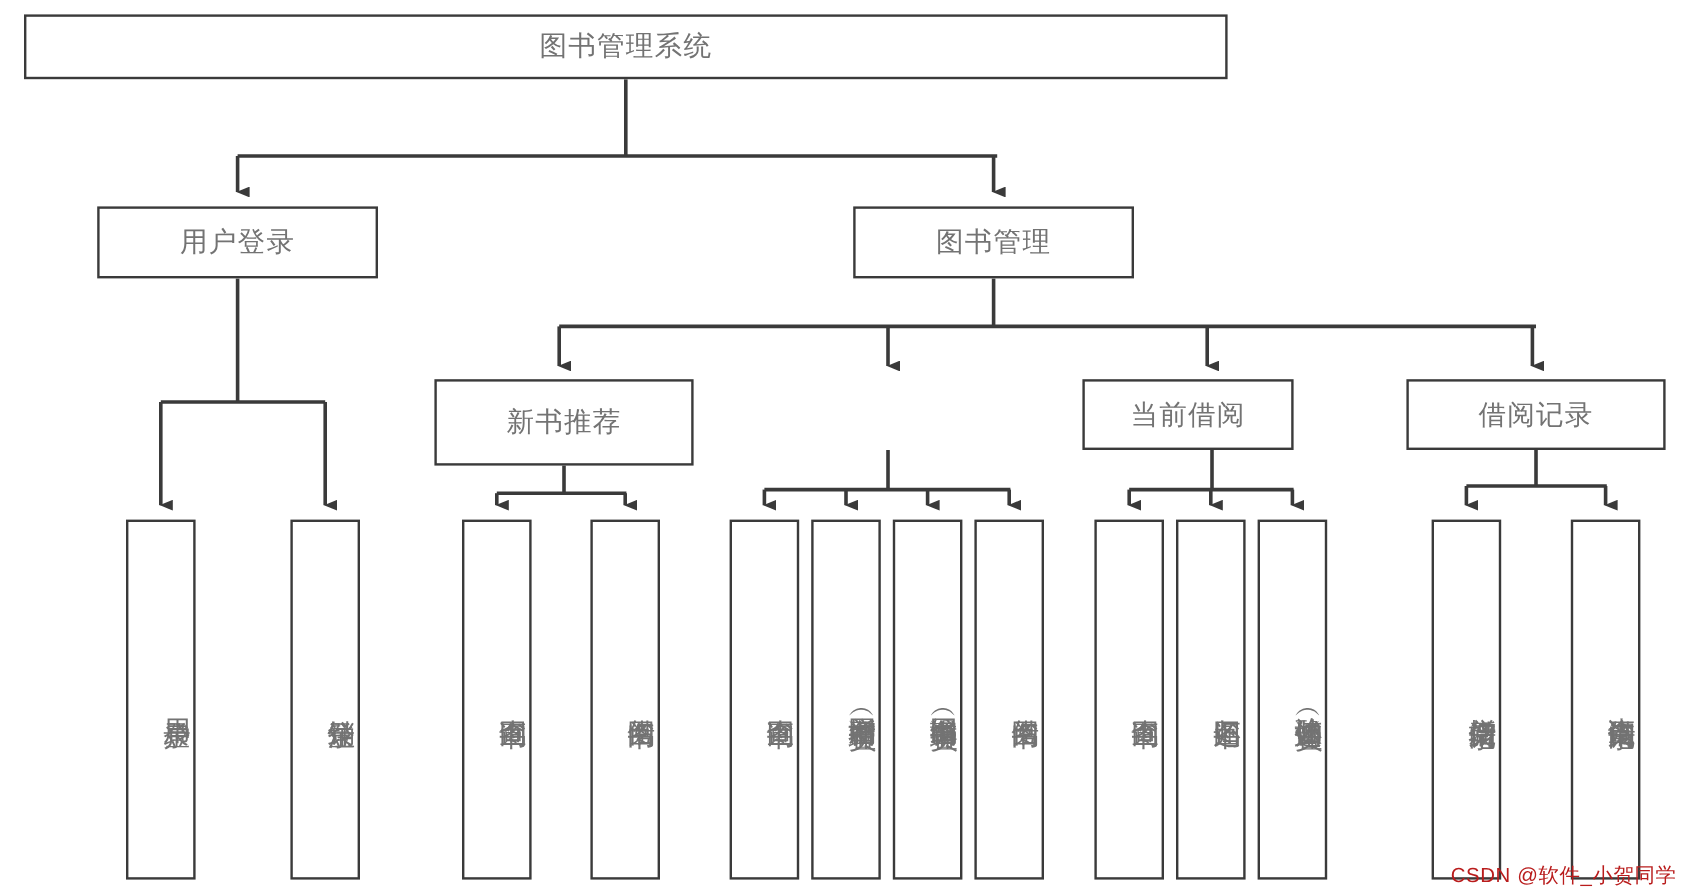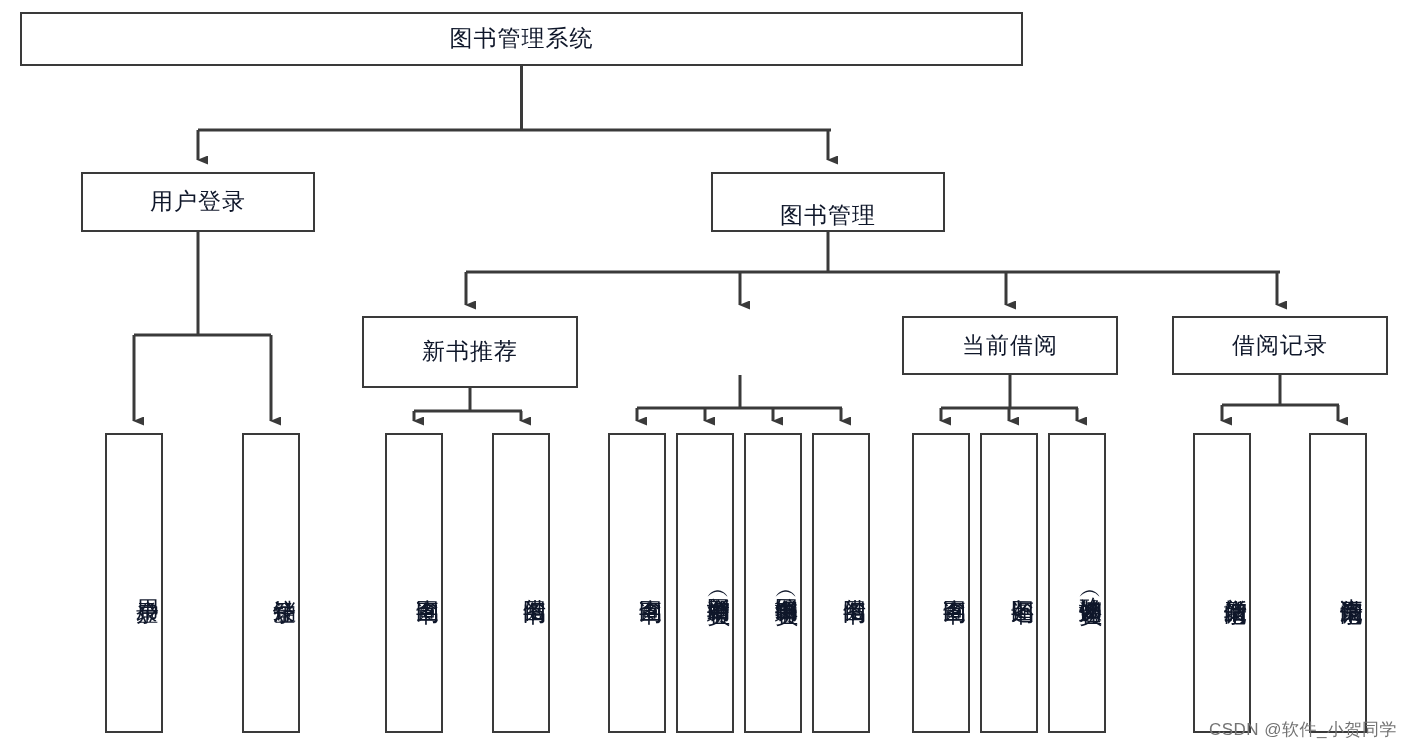--- a/index.html
+++ b/index.html
@@ -28,21 +28,21 @@
     pointer-events: none;
   }
   .node {
     position: absolute;
     box-sizing: border-box;
     background: #ffffff;
     border: 2px solid #3a3a3a;
     display: flex;
     align-items: center;
     justify-content: center;
-    color: #0f172a;
+    color: #737373;
   }
   .node-h {
     font-size: 23px;
     letter-spacing: 1px;
     line-height: 1.2;
     white-space: nowrap;
   }
   .node-v {
     font-size: 23px;
     line-height: 1.18;
@@ -54,21 +54,21 @@
     padding-top: 6px;
     padding-bottom: 6px;
     white-space: nowrap;
     overflow: hidden;
   }
   #watermark {
     position: absolute;
     right: 8px;
     bottom: 6px;
     font-size: 17px;
-    color: #737373;
+    color: #b91c1c;
     white-space: nowrap;
     letter-spacing: 0.5px;
   }
 </style>
 </head>
 <body>
 
 <div id="diagram-root">
 
   <svg id="edge-layer" viewBox="0 0 1405 747" xmlns="http://www.w3.org/2000/svg">
@@ -122,28 +122,28 @@
     </g>
   </svg>
 
   <div class="node node-h" style="left:20px; top:12px; width:1003px; height:54px;">
     <span>图书管理系统</span>
   </div>
 
   <div class="node node-h" style="left:81px; top:172px; width:234px; height:60px;">
     <span>用户登录</span>
   </div>
-  <div class="node node-h" style="left:711px; top:172px; width:234px; height:60px;align-items:flex-end;">
+  <div class="node node-h" style="left:711px; top:172px; width:234px; height:60px;">
     <span>图书管理</span>
   </div>
 
   <div class="node node-h" style="left:362px; top:316px; width:216px; height:72px;">
     <span>新书推荐</span>
   </div>
-  <div class="node node-h" style="left:902px; top:316px; width:216px; height:59px;">
+  <div class="node node-h" style="left:902px; top:316px; width:176px; height:59px;">
     <span>当前借阅</span>
   </div>
   <div class="node node-h" style="left:1172px; top:316px; width:216px; height:59px;">
     <span>借阅记录</span>
   </div>
 
   <div class="node node-v" style="left:105px; top:433px; width:58px; height:300px;">
     <span>用户登录</span>
   </div>
   <div class="node node-v" style="left:242px; top:433px; width:58px; height:300px;">

